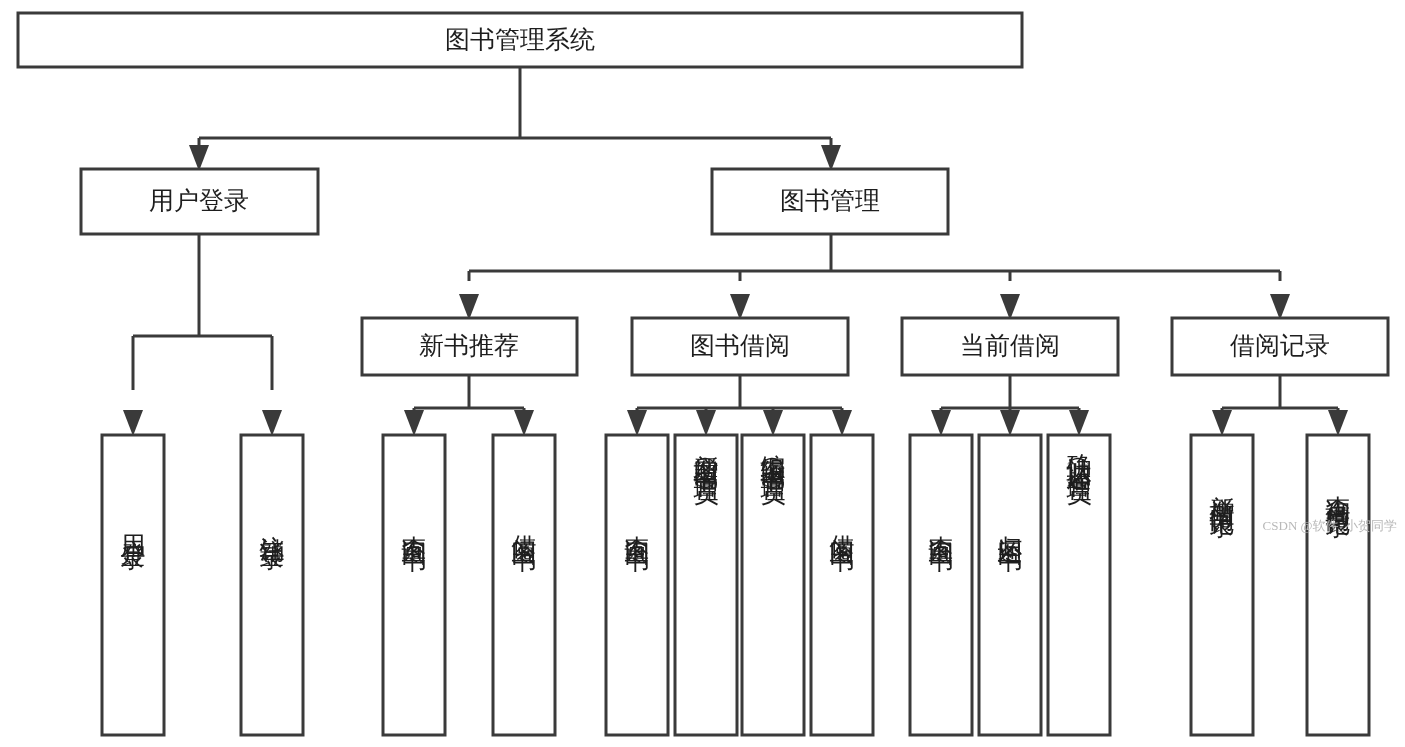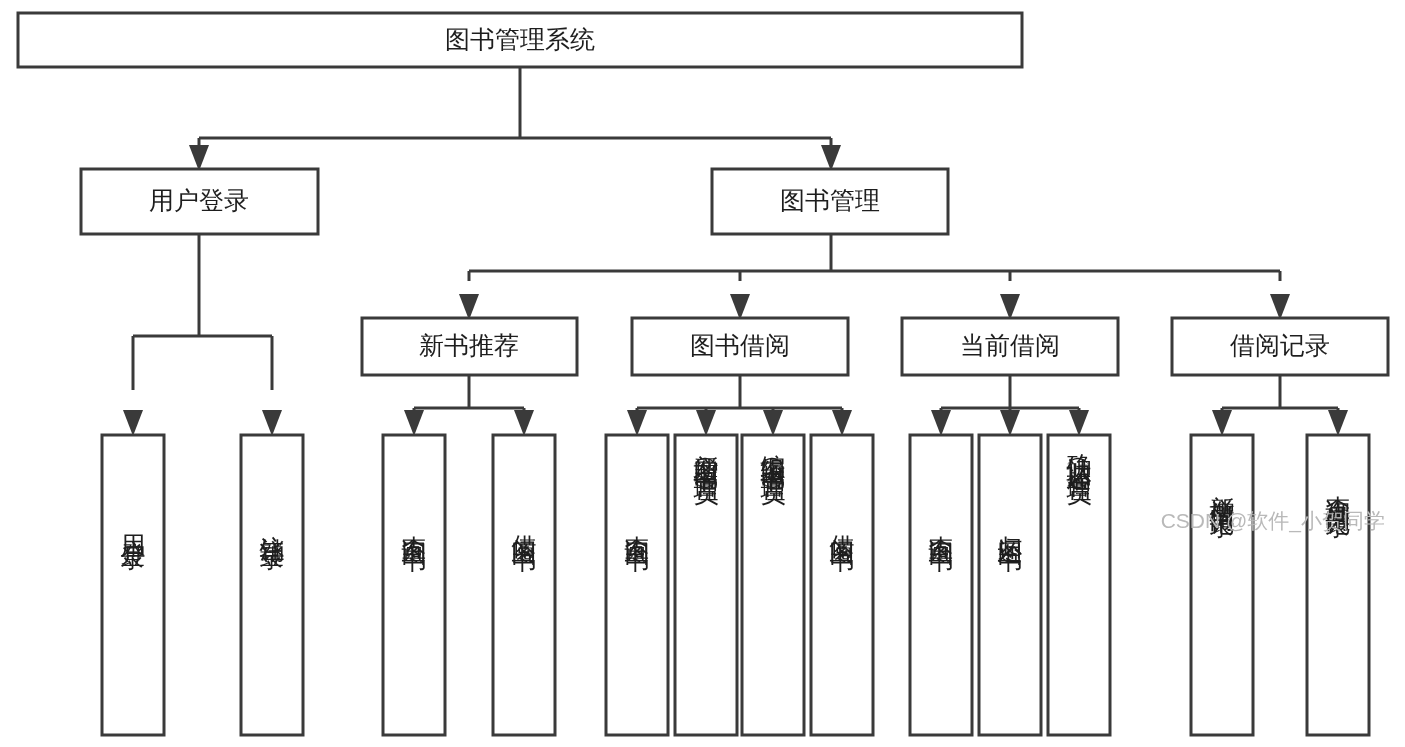--- a/index.html
+++ b/index.html
@@ -50,24 +50,24 @@
     dominant-baseline: middle;
   }
   .leaf-label {
     font-family: "DejaVu Sans", "Liberation Sans", sans-serif;
     fill: #1e1e1e;
     font-size: 25px;
     letter-spacing: 4px;
   }
   .watermark {
     position: absolute;
-    right: 20px;
+    right: 8px;
     bottom: 4px;
-    font-family: Liberation Sans, sans-serif;
-    font-size: 21px;
+    font-family: Liberation Serif, serif;
+    font-size: 13px;
     color: #b9b9b9;
     white-space: nowrap;
     user-select: none;
   }
 </style>
 </head>
 <body>
 
 <div id="diagram-root">
 

